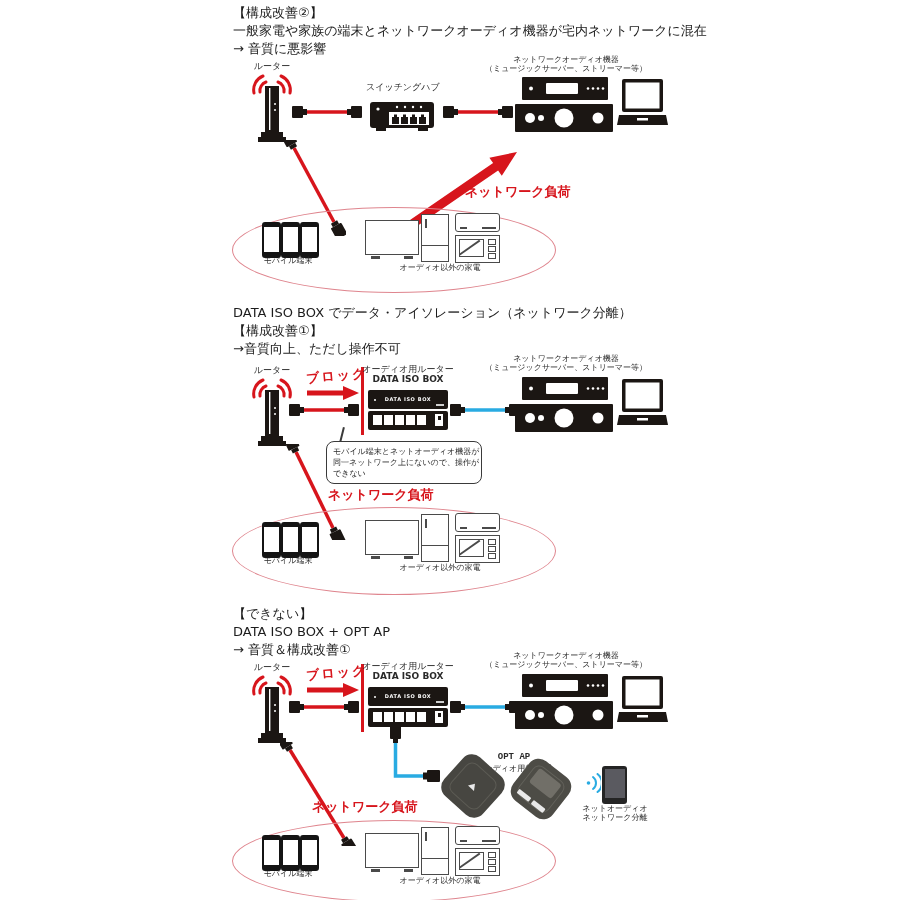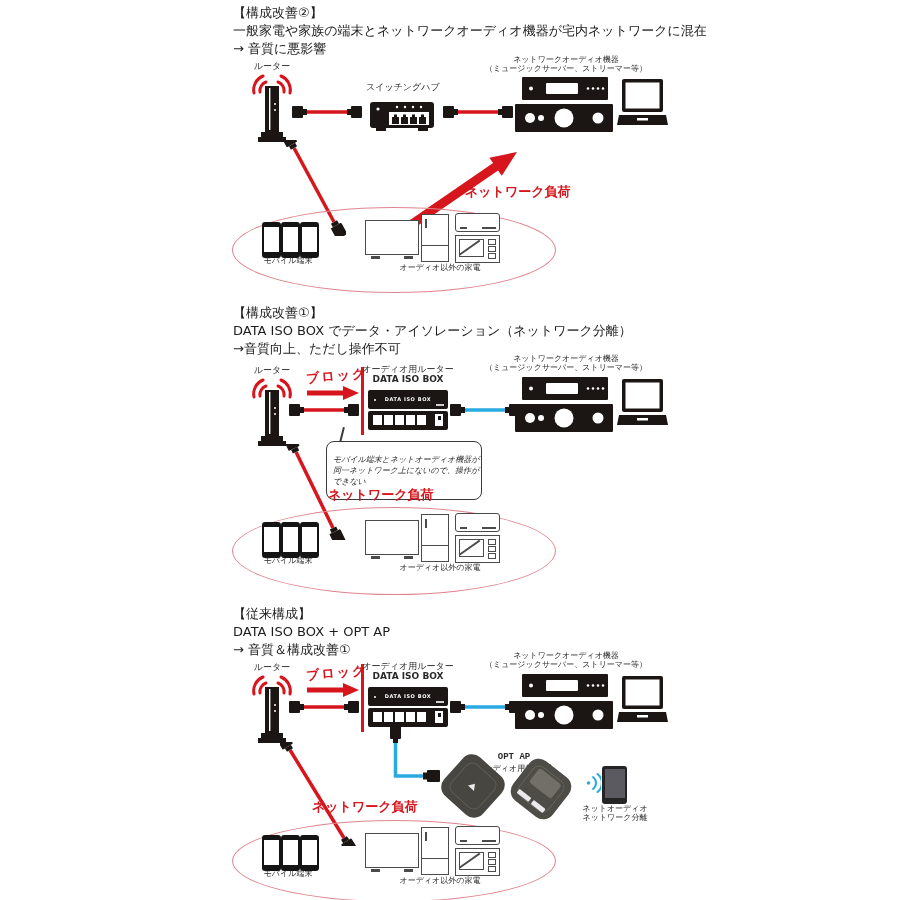--- a/index.html
+++ b/index.html
@@ -45,21 +45,21 @@
   
   .isobox{position:absolute;width:80px;height:19px;background:var(--device_black);border-radius:2px;}
   .iso-face{font-size:5px;font-weight:bold;letter-spacing:.6px;color:#fff;text-align:center;line-height:19px;white-space:nowrap;}
   .iso-dot{position:absolute;left:6px;top:8.5px;width:2px;height:2px;background:#fff;border-radius:50%;}
   .iso-mark{position:absolute;right:4px;bottom:3px;width:8px;height:2px;background:#cfcfcf;}
   .iso-ports{position:absolute;left:5px;top:3.5px;display:flex;gap:2.5px;}
   .port{width:8.5px;height:10px;background:#fff;}
   .sw{position:absolute;right:5px;top:3px;width:8px;height:12px;background:#fff;}
   .sw::before{content:"";position:absolute;left:2.5px;top:2px;width:3px;height:4px;background:var(--device_black);}
   
-  .callout{position:absolute;width:142px;background:#fff;border:1.4px solid #3a3a3a;border-radius:8px;padding:12px 6px;font-style:italic;}
+  .callout{position:absolute;width:142px;background:#fff;border:1.4px solid #3a3a3a;border-radius:8px;padding:4px 6px;}
   .callout div{font-size:8px;line-height:11px;color:#2a2a2a;white-space:nowrap;}
   .pointer{position:absolute;width:1.6px;height:16px;background:#3a3a3a;transform:rotate(14deg);}
   
   .optap1{position:absolute;width:52px;height:52px;background:#474641;border-radius:12px;transform:rotate(42deg);display:flex;align-items:center;justify-content:center;}
   .optap1::before{content:"";position:absolute;inset:7px;border:1.2px solid #5c5b54;border-radius:8px;}
   .optap1-logo{width:0;height:0;border-left:4px solid transparent;border-right:4px solid transparent;border-bottom:6px solid #e9e9e9;}
   .optap2{position:absolute;width:50px;height:50px;background:#4d4c46;border-radius:12px;transform:rotate(38deg);}
   .optap2::before{content:"";position:absolute;inset:6px;border:1.2px solid #63625b;border-radius:8px;}
   .optap2-inner{position:absolute;left:11px;top:9px;width:28px;height:18px;background:#716f68;border-radius:3px;}
   .strip{position:absolute;height:5px;background:#e9e9e9;border-radius:1px;}
@@ -183,22 +183,22 @@
   <div class="ac" style="left:455px;top:213px;"></div>
   <div class="mw" style="left:455px;top:235px;">
     <div class="mw-win"></div>
     <div class="mw-btn" style="top:3px;"></div>
     <div class="mw-btn" style="top:10px;"></div>
     <div class="mw-btn" style="top:17px;"></div>
   </div>
   <div class="abs lbl" style="left:390px;top:263px;width:100px;">オーディオ以外の家電</div>
 
   <div class="abs hdr" style="left:233px;top:304px;">
+    <div>DATA ISO BOX でデータ・アイソレーション（ネットワーク分離）</div>
     <div>【構成改善①】</div>
-    <div>DATA ISO BOX でデータ・アイソレーション（ネットワーク分離）</div>
     <div>→音質向上、ただし操作不可</div>
   </div>
 
   <div class="abs lbl9" style="left:244px;top:365px;width:56px;">ルーター</div>
   <svg class="abs" style="left:250px;top:378px;" width="44" height="74" viewBox="0 0 44 74">
     <path class="wifi" d="M4 19 A15 15 0 0 1 13 2"></path>
     <path class="wifi" d="M10 18 A9 9 0 0 1 16 8"></path>
     <path class="wifi" d="M40 19 A15 15 0 0 0 31 2"></path>
     <path class="wifi" d="M34 18 A9 9 0 0 0 28 8"></path>
     <rect class="conn" x="15" y="12" width="14" height="46"></rect>
@@ -305,21 +305,21 @@
   <div class="ac" style="left:455px;top:513px;"></div>
   <div class="mw" style="left:455px;top:535px;">
     <div class="mw-win"></div>
     <div class="mw-btn" style="top:3px;"></div>
     <div class="mw-btn" style="top:10px;"></div>
     <div class="mw-btn" style="top:17px;"></div>
   </div>
   <div class="abs lbl" style="left:390px;top:563px;width:100px;">オーディオ以外の家電</div>
 
   <div class="abs hdr" style="left:233px;top:605px;">
-    <div>【従来構成】</div>
+    <div>【できない】</div>
     <div>DATA ISO BOX + OPT AP</div>
     <div>→ 音質＆構成改善①</div>
   </div>
 
   <div class="abs lbl9" style="left:244px;top:662px;width:56px;">ルーター</div>
   <svg class="abs" style="left:250px;top:675px;" width="44" height="74" viewBox="0 0 44 74">
     <path class="wifi" d="M4 19 A15 15 0 0 1 13 2"></path>
     <path class="wifi" d="M10 18 A9 9 0 0 1 16 8"></path>
     <path class="wifi" d="M40 19 A15 15 0 0 0 31 2"></path>
     <path class="wifi" d="M34 18 A9 9 0 0 0 28 8"></path>

